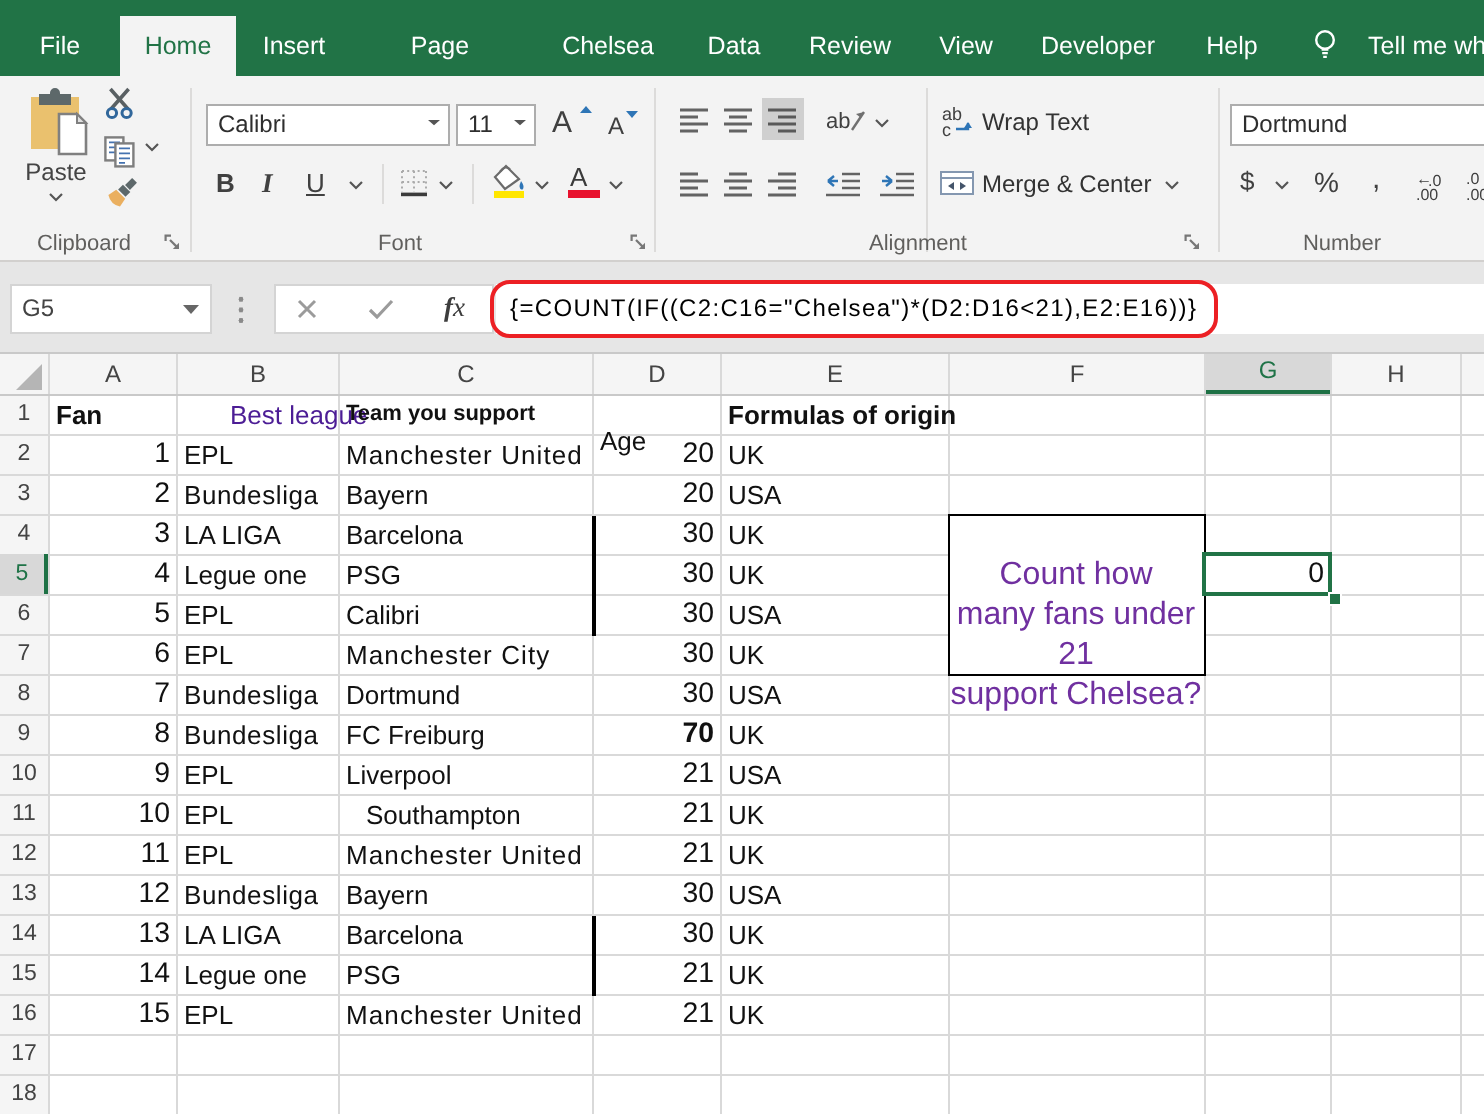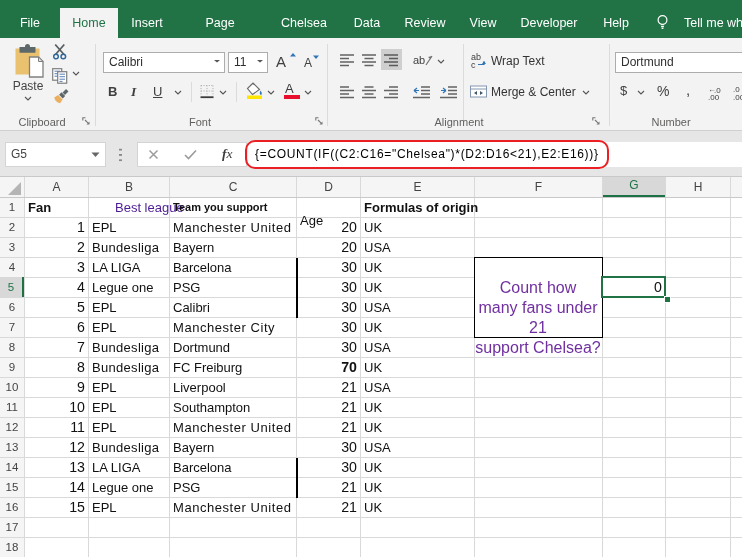--- a/index.html
+++ b/index.html
@@ -336,21 +336,21 @@
 <div class="s" style="left:173px;top:358px;height:19px;line-height:19px;font-size:13px;color:#111;">FC Freiburg</div>
 <div class="s" style="left:364px;top:358px;height:19px;line-height:19px;font-size:13px;color:#111;">UK</div>
 <div class="s" style="left:25px;top:378px;width:60px;height:19px;line-height:19px;text-align:right;font-size:14.2px;color:#111;">9</div>
 <div class="s" style="left:297px;top:378px;width:60px;height:19px;line-height:19px;text-align:right;font-size:14.2px;color:#111;">21</div>
 <div class="s" style="left:92px;top:378px;height:19px;line-height:19px;font-size:13px;color:#111;">EPL</div>
 <div class="s" style="left:173px;top:378px;height:19px;line-height:19px;font-size:13px;color:#111;">Liverpool</div>
 <div class="s" style="left:364px;top:378px;height:19px;line-height:19px;font-size:13px;color:#111;">USA</div>
 <div class="s" style="left:25px;top:398px;width:60px;height:19px;line-height:19px;text-align:right;font-size:14.2px;color:#111;">10</div>
 <div class="s" style="left:297px;top:398px;width:60px;height:19px;line-height:19px;text-align:right;font-size:14.2px;color:#111;">21</div>
 <div class="s" style="left:92px;top:398px;height:19px;line-height:19px;font-size:13px;color:#111;">EPL</div>
-<div class="s" style="left:173px;top:398px;height:19px;line-height:19px;font-size:13px;color:#111;">Southampton</div>
+<div class="s" style="left:183px;top:398px;height:19px;line-height:19px;font-size:13px;color:#111;">Southampton</div>
 <div class="s" style="left:364px;top:398px;height:19px;line-height:19px;font-size:13px;color:#111;">UK</div>
 <div class="s" style="left:25px;top:418px;width:60px;height:19px;line-height:19px;text-align:right;font-size:14.2px;color:#111;">11</div>
 <div class="s" style="left:297px;top:418px;width:60px;height:19px;line-height:19px;text-align:right;font-size:14.2px;color:#111;">21</div>
 <div class="s" style="left:92px;top:418px;height:19px;line-height:19px;font-size:13px;color:#111;">EPL</div>
 <div class="s" style="left:173px;top:418px;height:19px;line-height:19px;font-size:13px;color:#111;"><span style="letter-spacing:0.55px;">Manchester United</span></div>
 <div class="s" style="left:364px;top:418px;height:19px;line-height:19px;font-size:13px;color:#111;">UK</div>
 <div class="s" style="left:25px;top:438px;width:60px;height:19px;line-height:19px;text-align:right;font-size:14.2px;color:#111;">12</div>
 <div class="s" style="left:297px;top:438px;width:60px;height:19px;line-height:19px;text-align:right;font-size:14.2px;color:#111;">30</div>
 <div class="s" style="left:92px;top:438px;height:19px;line-height:19px;font-size:13px;color:#111;"><span style="letter-spacing:0.3px;">Bundesliga</span></div>
 <div class="s" style="left:173px;top:438px;height:19px;line-height:19px;font-size:13px;color:#111;">Bayern</div>

